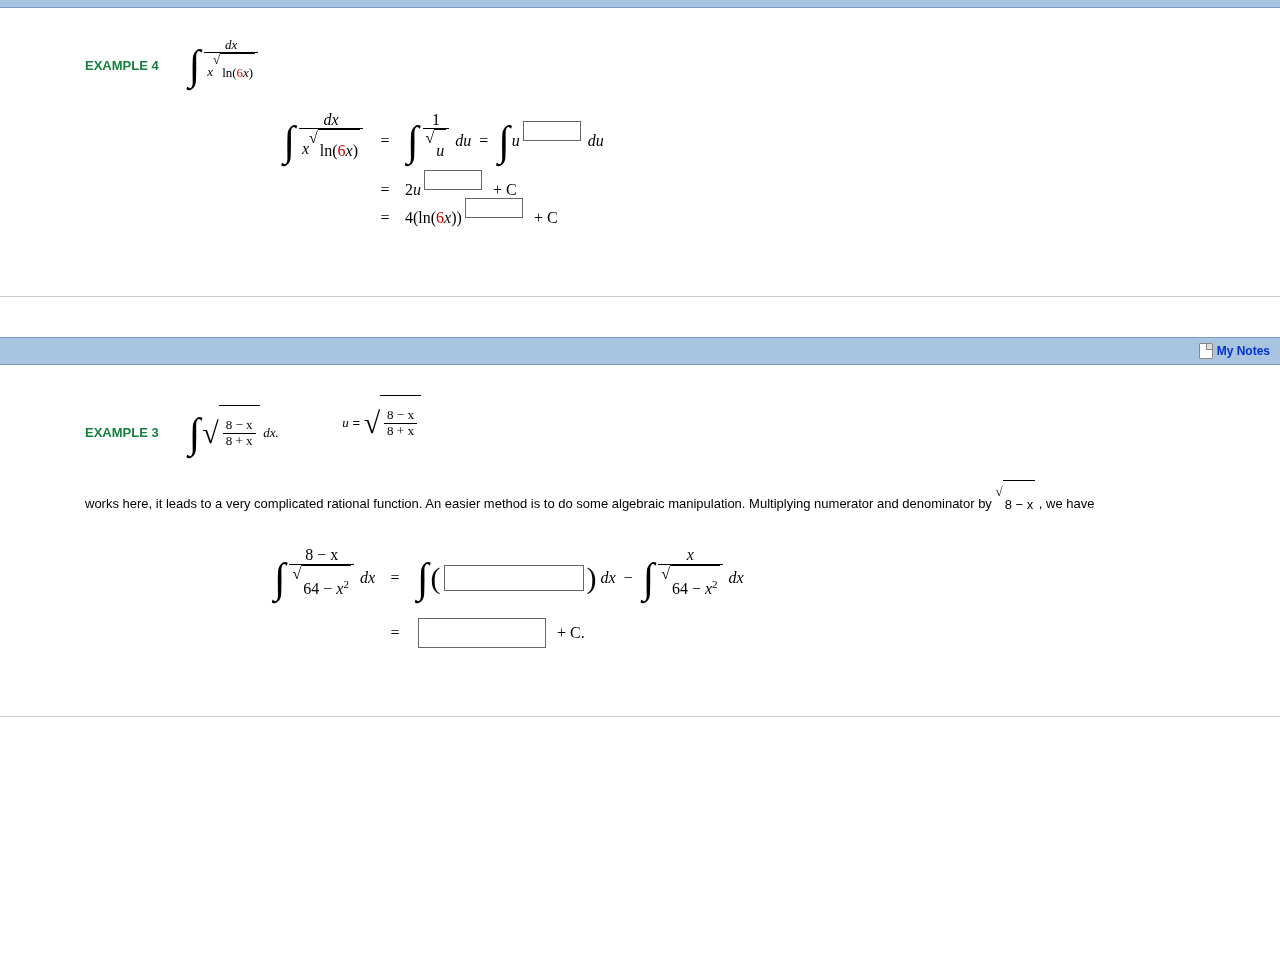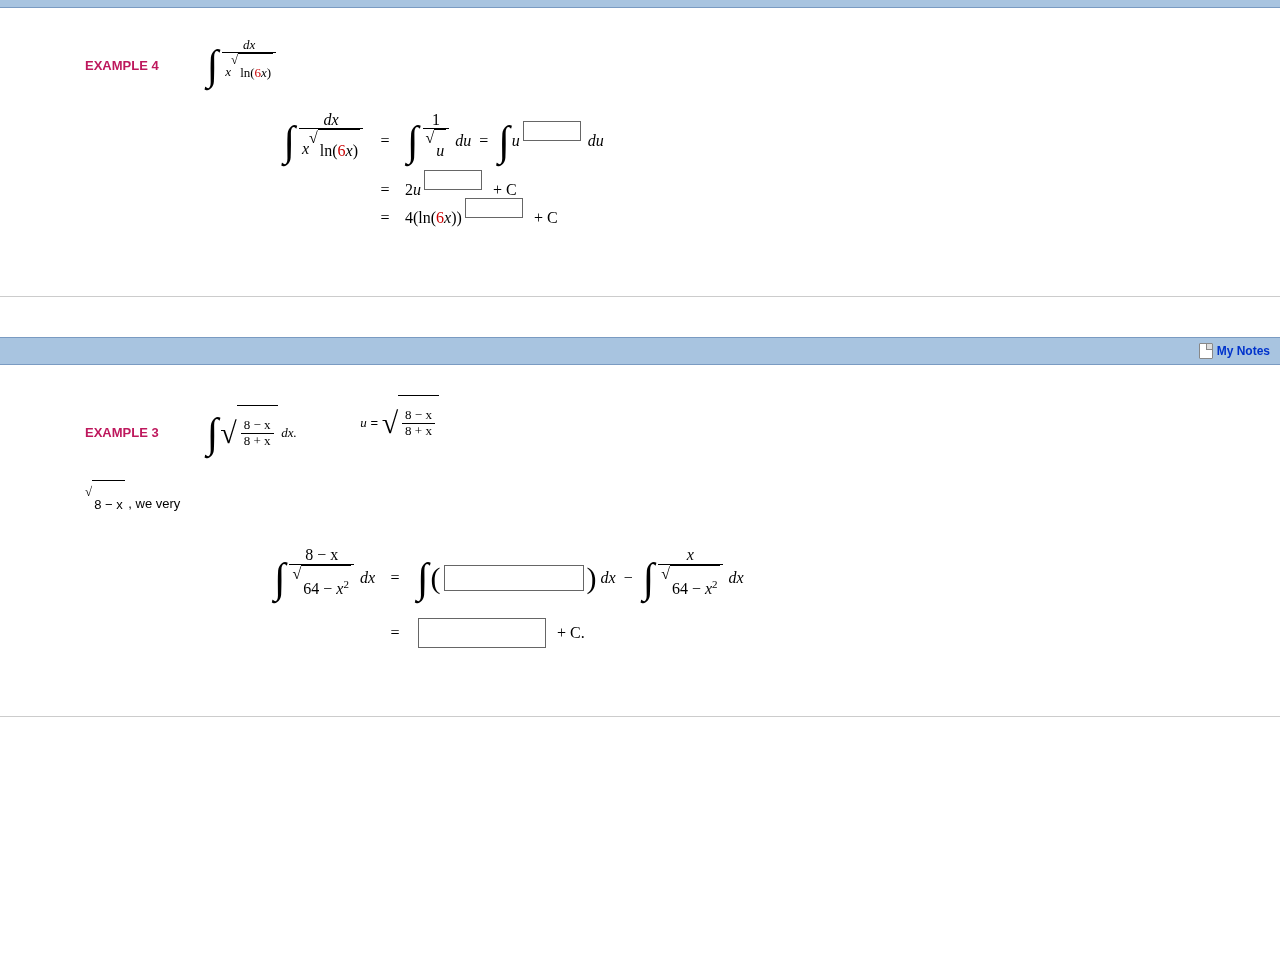--- a/index.html
+++ b/index.html
@@ -18,25 +18,25 @@
   }
   .section {
     border-bottom: 1px solid #ccc;
     padding: 20px 0 60px 0;
   }
   .content {
     padding: 0 85px;
   }
   .example-header {
     display: inline-block;
-    color: #be185d;
+    color: #15803d;
     font-weight: bold;
     font-size: 13px;
     vertical-align: middle;
-    margin-right: 24px;
+    margin-right: 6px;
   }
   .notes-bar {
     background: #a8c4e0;
     height: 28px;
     border-top: 1px solid #7a9bc2;
     border-bottom: 1px solid #7a9bc2;
     display: flex;
     align-items: center;
     justify-content: flex-end;
     padding: 0 10px;
@@ -253,27 +253,28 @@
         <span class="sqrt-body">
           <span class="frac">
             <span class="num" style="font-style:normal;">8 − x</span>
             <span class="den" style="font-style:normal;">8 + x</span>
           </span>
         </span>
       </span>
     </div>
 
     <div class="para">
+      <span>works here, it leads to a very complicated rational function. An easier method is to do some algebraic manipulation. Multiplying numerator and denominator by </span>
       <span class="row-inline">
           <span class="sqrt">
             <span class="sqrt-sym">√</span>
             <span class="sqrt-body" style="font-style:normal;">8 − x</span>
           </span>
         </span>
-      <span>,  we very</span>
+      <span>,  we have</span>
     </div>
 
     <div class="eq-block" style="margin-left:80px;">
       <div class="eq-line">
         <span class="eq-left" style="width:210px;">
           <span class="intsym">∫</span>
           <span class="frac">
             <span class="num"><span style="font-style:normal;">8 − x</span></span>
             <span class="den"><span class="sqrt">
                   <span class="sqrt-sym">√</span>

